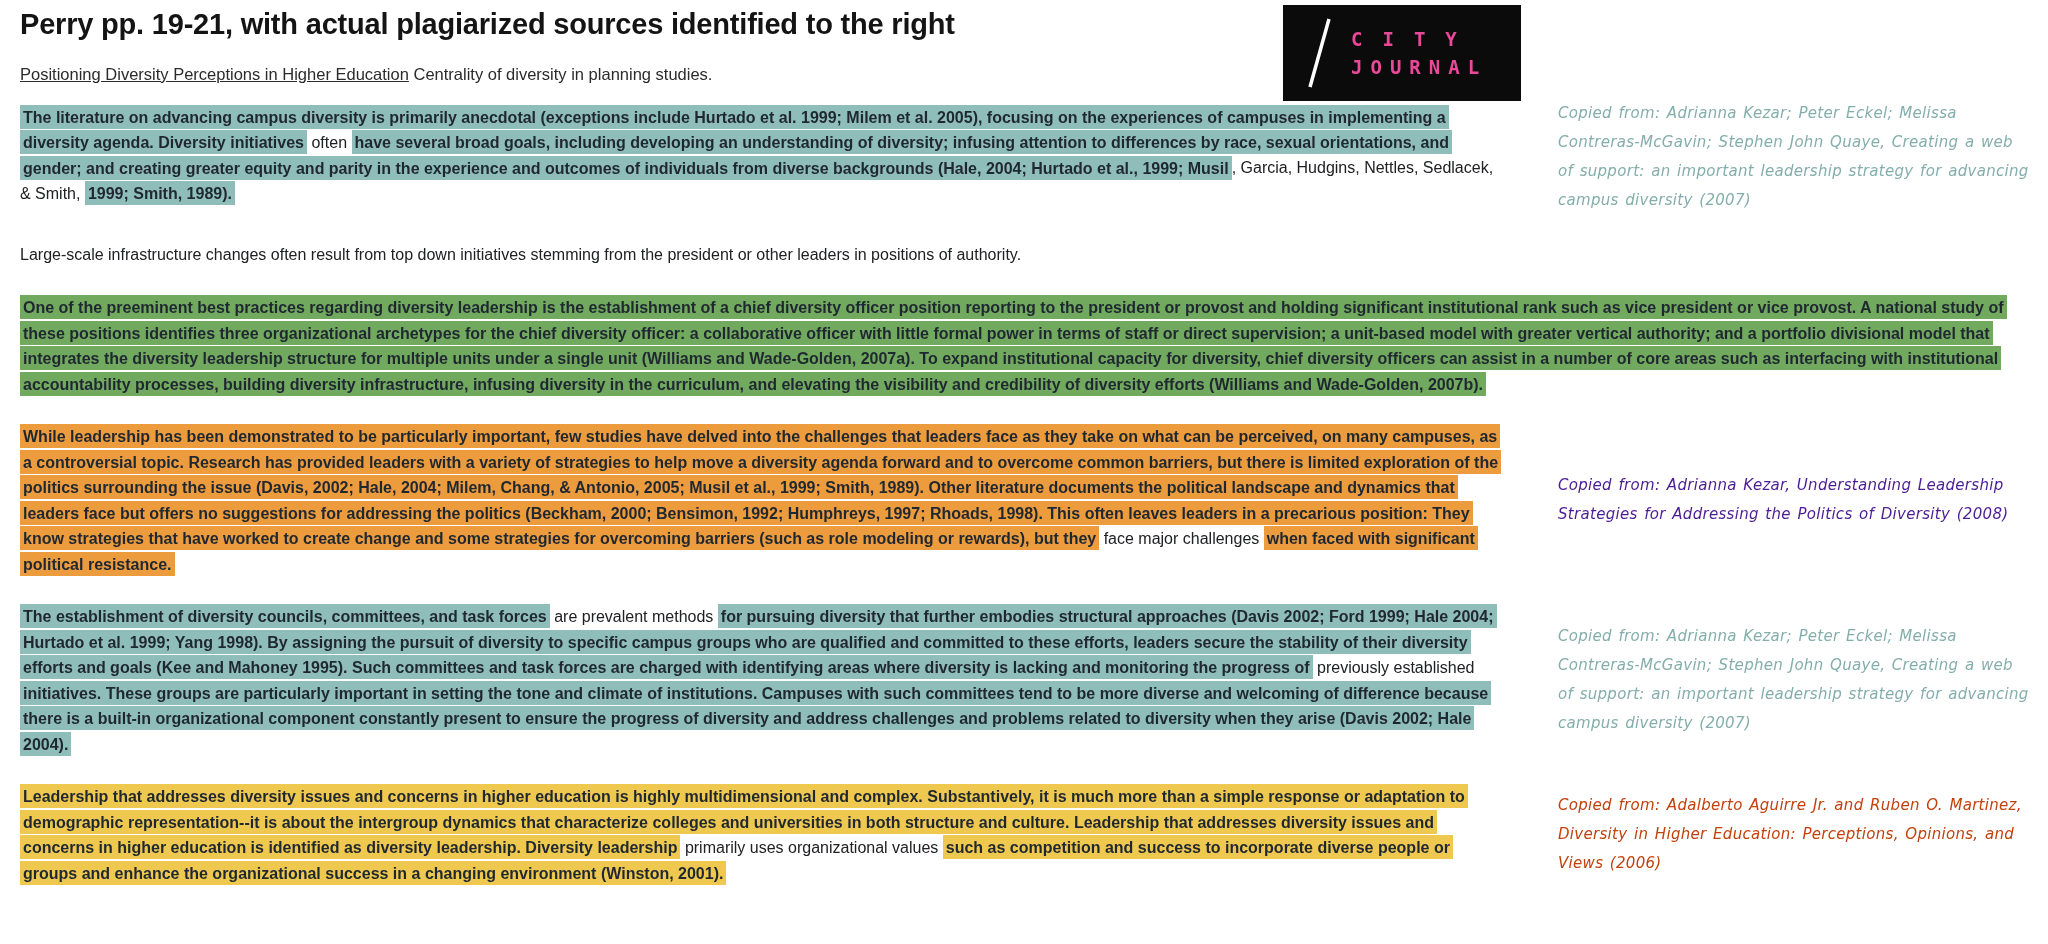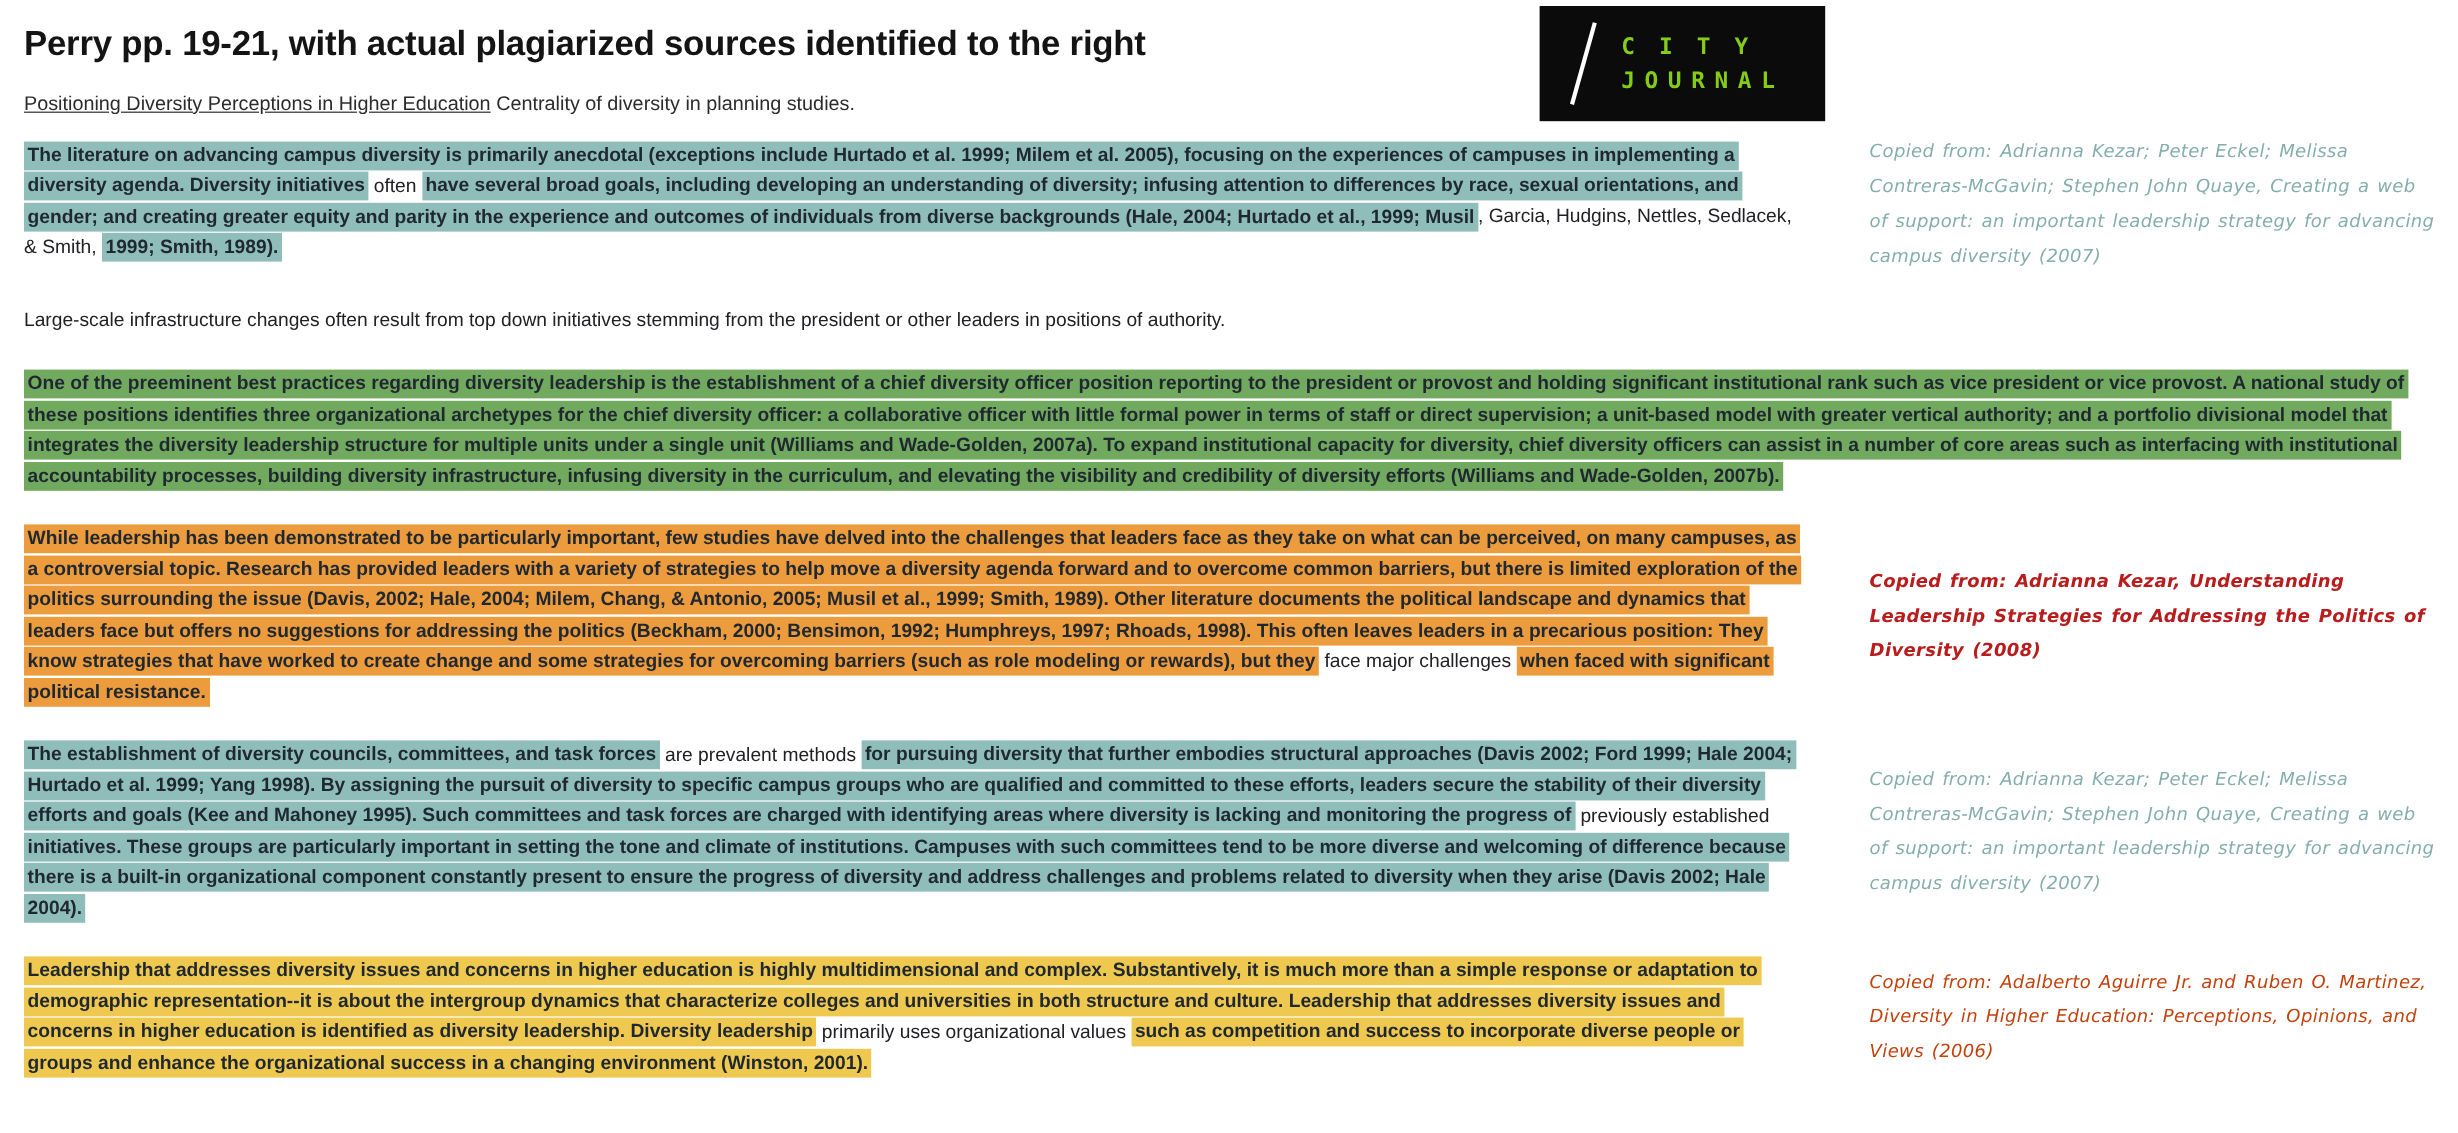--- a/index.html
+++ b/index.html
@@ -4,41 +4,41 @@
 <style>
   * { margin: 0; padding: 0; box-sizing: border-box; }
   html, body { background: #ffffff; }
   body {
     width: 2048px; height: 944px;
     font-family: "Liberation Sans", sans-serif;
     color: #202124;
     overflow: hidden;
     position: relative;
   }
-  .page { width: 2048px; height: 852px; position: relative; padding: 19px 18px 0 20px; }
+  .page { width: 2048px; height: 852px; position: relative; padding: 6px 18px 0 20px; }
 
   
   .page-title {
     font-size: 29px; font-weight: 700; color: #141414;
     letter-spacing: -0.2px; margin-top: 2px;
   }
   .subtitle { font-size: 16.5px; color: #2b2b2b; margin-top: 24px; }
   .subtitle .u { text-decoration: underline; }
 
   
   .logo {
     position: absolute; left: 1283px; top: 5px;
     width: 238px; height: 96px;
     background: #0b0b0b;
     display: flex; align-items: center;
     padding-left: 18px; gap: 14px;
   }
   .logo-text { display: flex; flex-direction: column; gap: 8px; }
   .logo-line {
-    color: #84cc16; font-family: "DejaVu Sans Mono", monospace;
+    color: #ec4899; font-family: "DejaVu Sans Mono", monospace;
     font-size: 19px; font-weight: 700; line-height: 20px; white-space: nowrap;
   }
   .logo-line.l1 { letter-spacing: 20px; }
   .logo-line.l2 { letter-spacing: 8px; }
 
   
   .doc { margin-top: 20px; }
   .row { display: flex; align-items: center; gap: 16px; margin-bottom: 27px; }
   .row.first { align-items: flex-start; }
   .para {
@@ -86,21 +86,21 @@
       </div>
       <div class="row">
         <div class="para"><span class="plain">Large-scale infrastructure changes often result from top down initiatives stemming from the president or other leaders in positions of authority.</span></div>
         <div class="annot"></div>
       </div>
       <div class="row">
         <div class="para"><span class="hl" style="background-color: rgb(113, 169, 95);">One of the preeminent best practices regarding diversity leadership is the establishment of a chief diversity officer position reporting to the president or provost and holding significant institutional rank such as vice president or vice provost. A national study of these positions identifies three organizational archetypes for the chief diversity officer: a collaborative officer with little formal power in terms of staff or direct supervision; a unit-based model with greater vertical authority; and a portfolio divisional model that integrates the diversity leadership structure for multiple units under a single unit (Williams and Wade-Golden, 2007a). To expand institutional capacity for diversity, chief diversity officers can assist in a number of core areas such as interfacing with institutional accountability processes, building diversity infrastructure, infusing diversity in the curriculum, and elevating the visibility and credibility of diversity efforts (Williams and Wade-Golden, 2007b).</span></div>
       </div>
       <div class="row">
         <div class="para"><span class="hl" style="background-color: rgb(236, 155, 61);">While leadership has been demonstrated to be particularly important, few studies have delved into the challenges that leaders face as they take on what can be perceived, on many campuses, as a controversial topic. Research has provided leaders with a variety of strategies to help move a diversity agenda forward and to overcome common barriers, but there is limited exploration of the politics surrounding the issue (Davis, 2002; Hale, 2004; Milem, Chang, &amp; Antonio, 2005; Musil et al., 1999; Smith, 1989). Other literature documents the political landscape and dynamics that leaders face but offers no suggestions for addressing the politics (Beckham, 2000; Bensimon, 1992; Humphreys, 1997; Rhoads, 1998). This often leaves leaders in a precarious position: They know strategies that have worked to create change and some strategies for overcoming barriers (such as role modeling or rewards), but they</span><span class="plain"> face major challenges </span><span class="hl" style="background-color: rgb(236, 155, 61);">when faced with significant political resistance.</span></div>
-        <div class="annot" style="color: #b91c1c; font-weight: bold;">Copied from: Adrianna Kezar, Understanding Leadership Strategies for Addressing the Politics of Diversity (2008)</div>
+        <div class="annot" style="color: #4c1d95;">Copied from: Adrianna Kezar, Understanding Leadership Strategies for Addressing the Politics of Diversity (2008)</div>
       </div>
       <div class="row">
         <div class="para"><span class="hl" style="background-color: rgb(143, 189, 185);">The establishment of diversity councils, committees, and task forces</span><span class="plain"> are prevalent methods </span><span class="hl" style="background-color: rgb(143, 189, 185);">for pursuing diversity that further embodies structural approaches (Davis 2002; Ford 1999; Hale 2004; Hurtado et al. 1999; Yang 1998). By assigning the pursuit of diversity to specific campus groups who are qualified and committed to these efforts, leaders secure the stability of their diversity efforts and goals (Kee and Mahoney 1995). Such committees and task forces are charged with identifying areas where diversity is lacking and monitoring the progress of</span><span class="plain"> previously established </span><span class="hl" style="background-color: rgb(143, 189, 185);">initiatives. These groups are particularly important in setting the tone and climate of institutions. Campuses with such committees tend to be more diverse and welcoming of difference because there is a built-in organizational component constantly present to ensure the progress of diversity and address challenges and problems related to diversity when they arise (Davis 2002; Hale 2004).</span></div>
         <div class="annot" style="color: rgb(132, 174, 171);">Copied from: Adrianna Kezar; Peter Eckel; Melissa Contreras-McGavin; Stephen John Quaye, Creating a web of support: an important leadership strategy for advancing campus diversity (2007)</div>
       </div>
       <div class="row">
         <div class="para"><span class="hl" style="background-color: rgb(239, 201, 79);">Leadership that addresses diversity issues and concerns in higher education is highly multidimensional and complex. Substantively, it is much more than a simple response or adaptation to demographic representation--it is about the intergroup dynamics that characterize colleges and universities in both structure and culture. Leadership that addresses diversity issues and concerns in higher education is identified as diversity leadership. Diversity leadership</span><span class="plain"> primarily uses organizational values </span><span class="hl" style="background-color: rgb(239, 201, 79);">such as competition and success to incorporate diverse people or groups and enhance the organizational success in a changing environment (Winston, 2001).</span></div>
         <div class="annot" style="color: #c2410c;">Copied from: Adalberto Aguirre Jr. and Ruben O. Martinez, Diversity in Higher Education: Perceptions, Opinions, and Views (2006)</div>
       </div>
     </main>

